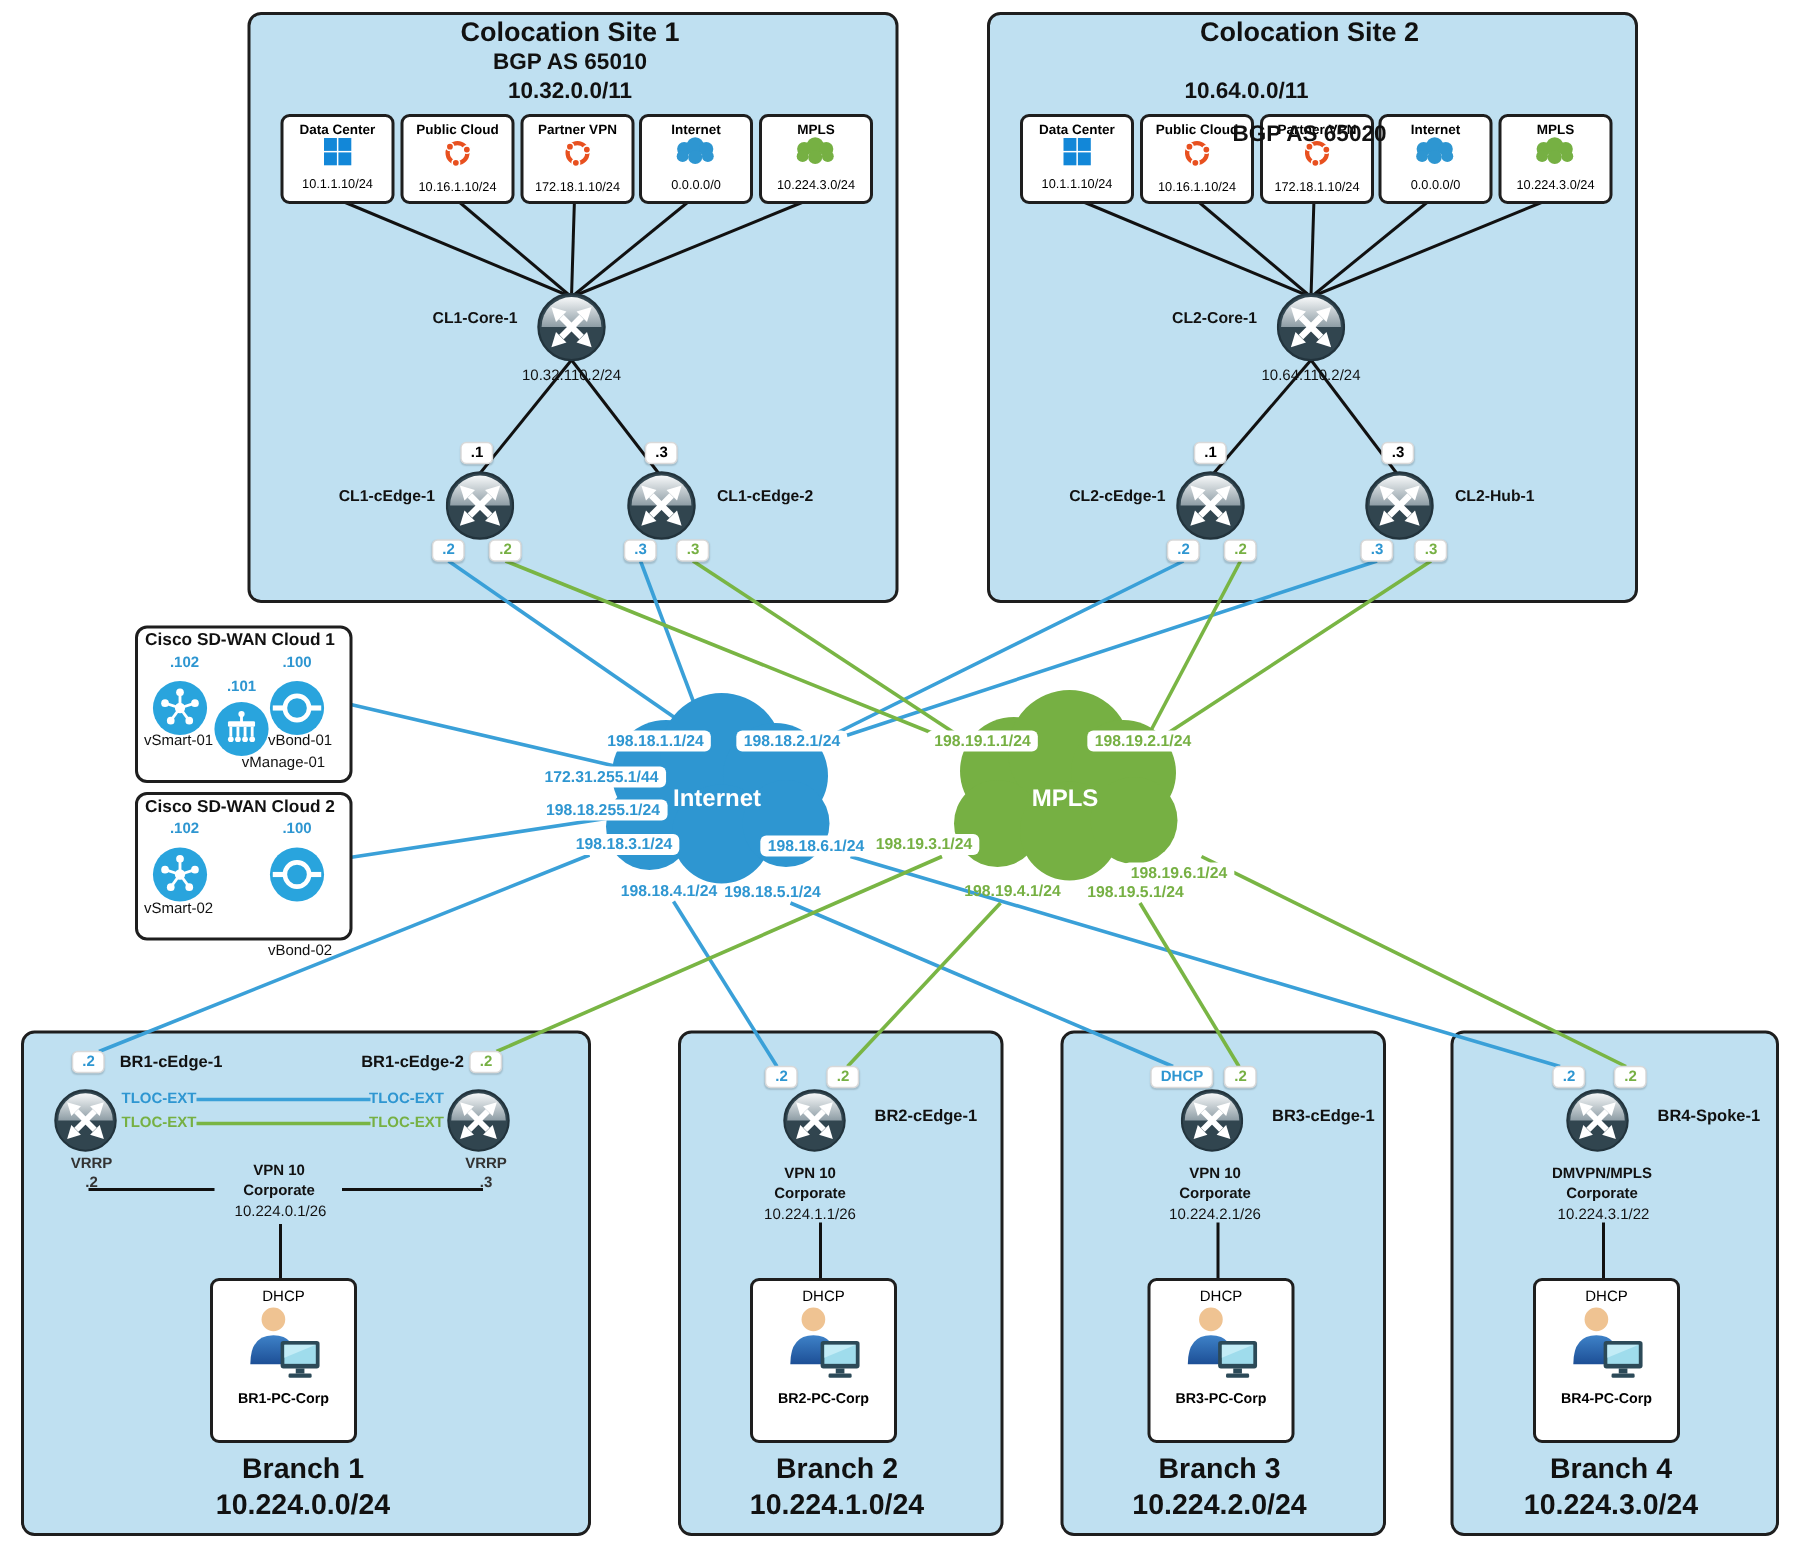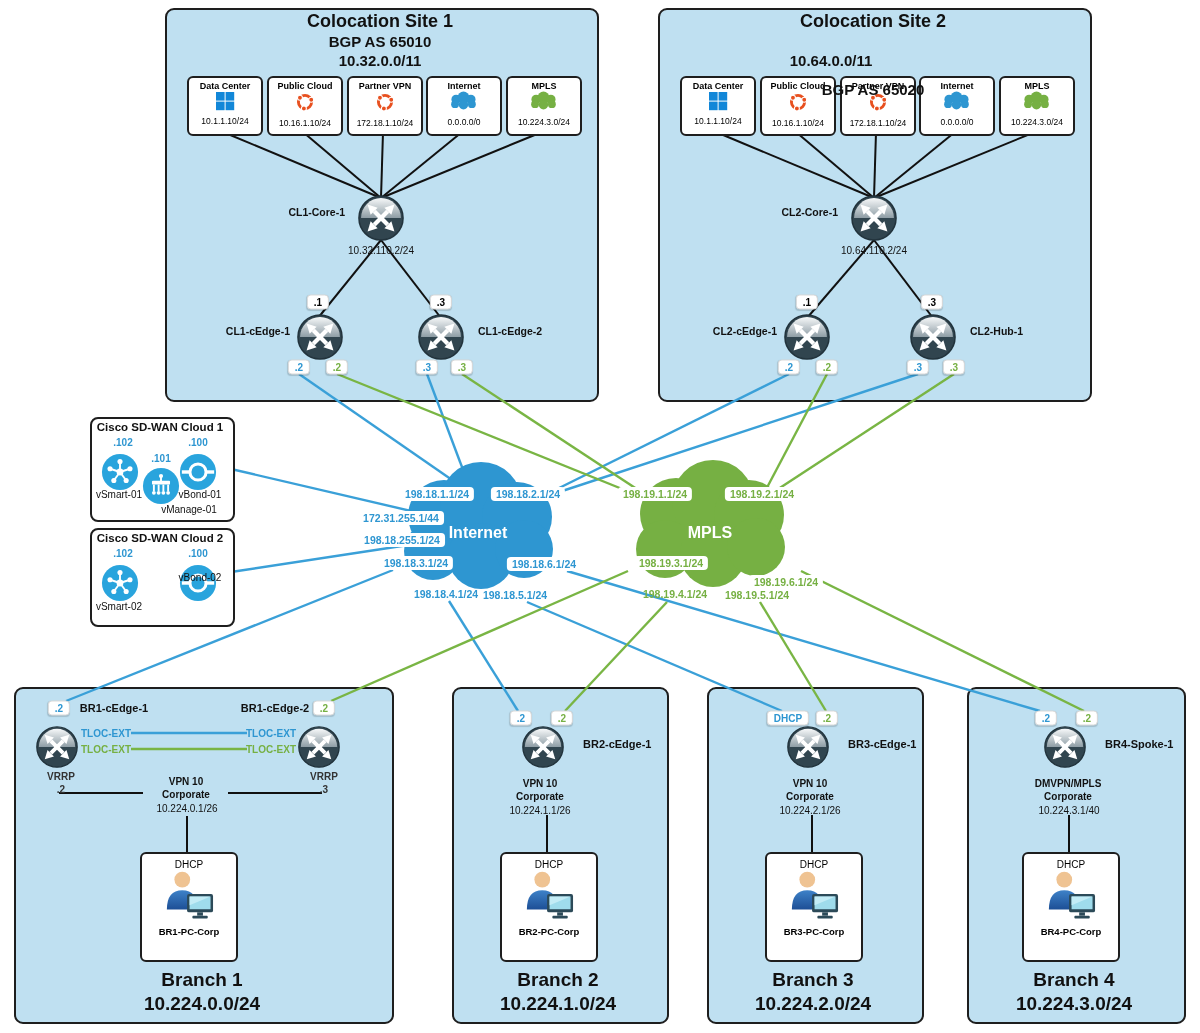--- a/index.html
+++ b/index.html
@@ -373,36 +373,36 @@
   <div class="abs t cx" style="left:160px;top:532px;font-size:11.5px;font-weight:bold;">Cisco SD-WAN Cloud 2</div>
   <div class="abs t lbl-s ctr blue" style="left:123px;top:553px;">.102</div>
   <div class="abs t lbl-s ctr blue" style="left:198px;top:553px;">.100</div>
   <svg class="abs node ctr" style="left:120px;top:583px;" width="38" height="38">
       <use href="#vsmart-sym"></use>
     </svg>
   <svg class="abs node ctr" style="left:198px;top:583px;" width="38" height="38">
       <use href="#vbond-sym"></use>
     </svg>
   <div class="abs t ctr" style="left:119px;top:606px;font-size:10px;z-index:5;">vSmart-02</div>
-  <div class="abs t ctr" style="left:200px;top:577px;font-size:10px;z-index:5;">vBond-02</div>
+  <div class="abs t ctr" style="left:200px;top:634px;font-size:10px;z-index:5;">vBond-02</div>
 
   <div class="abs cloudword ctr" style="left:478px;top:533px;">Internet</div>
   <div class="abs chip ctr blue" style="left:437px;top:494px;">198.18.1.1/24</div>
   <div class="abs chip ctr blue" style="left:528px;top:494px;">198.18.2.1/24</div>
   <div class="abs chip ctr blue" style="left:401px;top:518px;">172.31.255.1/44</div>
   <div class="abs chip ctr blue" style="left:402px;top:540px;">198.18.255.1/24</div>
   <div class="abs chip ctr blue" style="left:416px;top:563px;">198.18.3.1/24</div>
   <div class="abs chip ctr blue" style="left:544px;top:564px;">198.18.6.1/24</div>
   <div class="abs chip ctr blue" style="left:446px;top:594px;background:transparent;">198.18.4.1/24</div>
   <div class="abs chip ctr blue" style="left:515px;top:595px;background:transparent;">198.18.5.1/24</div>
 
   <div class="abs cloudword ctr" style="left:710px;top:533px;">MPLS</div>
   <div class="abs chip ctr green" style="left:655px;top:494px;">198.19.1.1/24</div>
   <div class="abs chip ctr green" style="left:762px;top:494px;">198.19.2.1/24</div>
-  <div class="abs chip ctr green" style="left:671px;top:563px;">198.19.3.1/24</div>
+  <div class="abs chip ctr green" style="left:616px;top:563px;">198.19.3.1/24</div>
   <div class="abs chip ctr green" style="left:786px;top:563px;margin-top:19px;">198.19.6.1/24</div>
   <div class="abs chip ctr green" style="left:675px;top:594px;background:transparent;">198.19.4.1/24</div>
   <div class="abs chip ctr green" style="left:757px;top:595px;background:transparent;">198.19.5.1/24</div>
 
   <div class="abs badge ctr blue" style="left:59px;top:708px;">.2</div>
   <div class="abs t lbl ctr" style="left:114px;top:708px;font-size:11px;">BR1-cEdge-1</div>
   <div class="abs t lbl ctr" style="left:275px;top:708px;font-size:11px;">BR1-cEdge-2</div>
   <div class="abs badge ctr green" style="left:324px;top:708px;">.2</div>
   <svg class="abs node ctr" style="left:57px;top:747px;" width="42" height="42">
       <use href="#router-sym"></use>
@@ -470,21 +470,21 @@
   <div class="abs t branch-title ctr" style="left:813px;top:1004px;">10.224.2.0/24</div>
 
   <div class="abs badge ctr blue" style="left:1046px;top:718px;">.2</div>
   <div class="abs badge ctr green" style="left:1087px;top:718px;">.2</div>
   <svg class="abs node ctr" style="left:1065px;top:747px;" width="42" height="42">
       <use href="#router-sym"></use>
     </svg>
   <div class="abs t lbl" style="left:1105px;top:738px;font-size:11px;">BR4-Spoke-1</div>
   <div class="abs t lbl-s ctr" style="left:1068px;top:783px;">DMVPN/MPLS</div>
   <div class="abs t lbl-s ctr" style="left:1068px;top:796px;">Corporate</div>
-  <div class="abs t ctr" style="left:1069px;top:810px;font-size:10px;">10.224.3.1/40</div>
+  <div class="abs t ctr" style="left:1069px;top:810px;font-size:10px;">10.224.3.1/22</div>
   <div class="abs wbox dhcpbox" style="left:1022px;top:852px;">
     <div class="dh">DHCP</div>
     <svg width="54" height="50">
         <use href="#person-pc-sym"></use>
       </svg>
     <div class="pc">BR4-PC-Corp</div>
   </div>
   <div class="abs t branch-title ctr" style="left:1074px;top:980px;">Branch 4</div>
   <div class="abs t branch-title ctr" style="left:1074px;top:1004px;">10.224.3.0/24</div>
 

